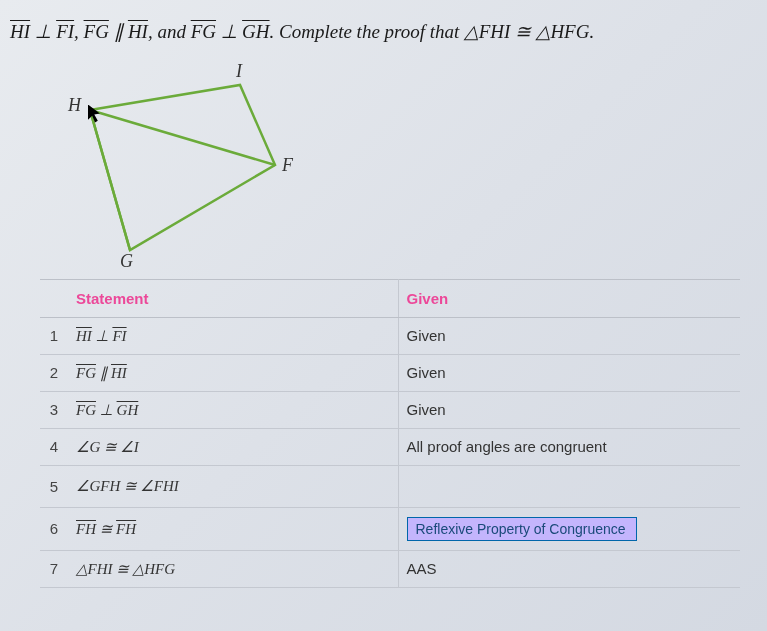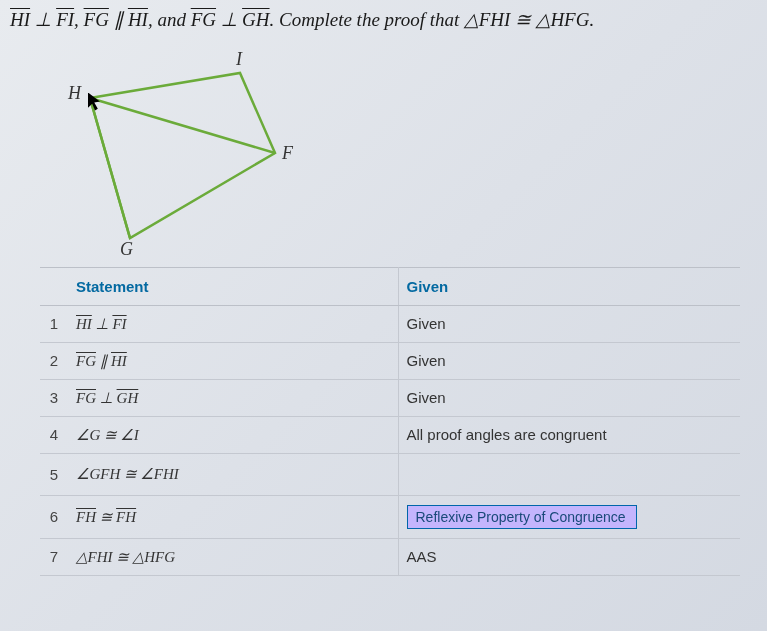--- a/index.html
+++ b/index.html
@@ -6,21 +6,21 @@
     body {
       font-family: Arial, Helvetica, sans-serif;
       background: linear-gradient(135deg, #e8ebef 0%, #dde1e8 50%, #d4d9e2 100%);
       width: 767px;
       height: 631px;
       overflow: hidden;
       position: relative;
       color: #222;
     }
     .problem-statement {
-      padding: 6px 10px 4px 10px;
+      padding: 18px 10px 4px 10px;
       font-size: 19px;
       color: #1a1a1a;
       line-height: 1.5;
       font-style: italic;
       font-family: Georgia, 'Times New Roman', serif;
     }
     .seg { text-decoration: overline; font-style: italic; }
     .diagram-area {
       margin: 4px 0 4px 60px;
       width: 260px;
@@ -46,21 +46,21 @@
       width: 700px;
       border-collapse: collapse;
       font-size: 15px;
     }
     .proof-table th {
       text-align: left;
       padding: 10px 8px;
       font-weight: bold;
       border-bottom: 1px solid #bcc0c8;
       border-top: 1px solid #bcc0c8;
-      color: #0369a1;
+      color: #ec4899;
     }
     .proof-table td {
       padding: 9px 8px;
       border-bottom: 1px solid #c4c8d0;
       vertical-align: middle;
       color: #333;
     }
     .proof-table td.num {
       width: 28px;
       text-align: center;

